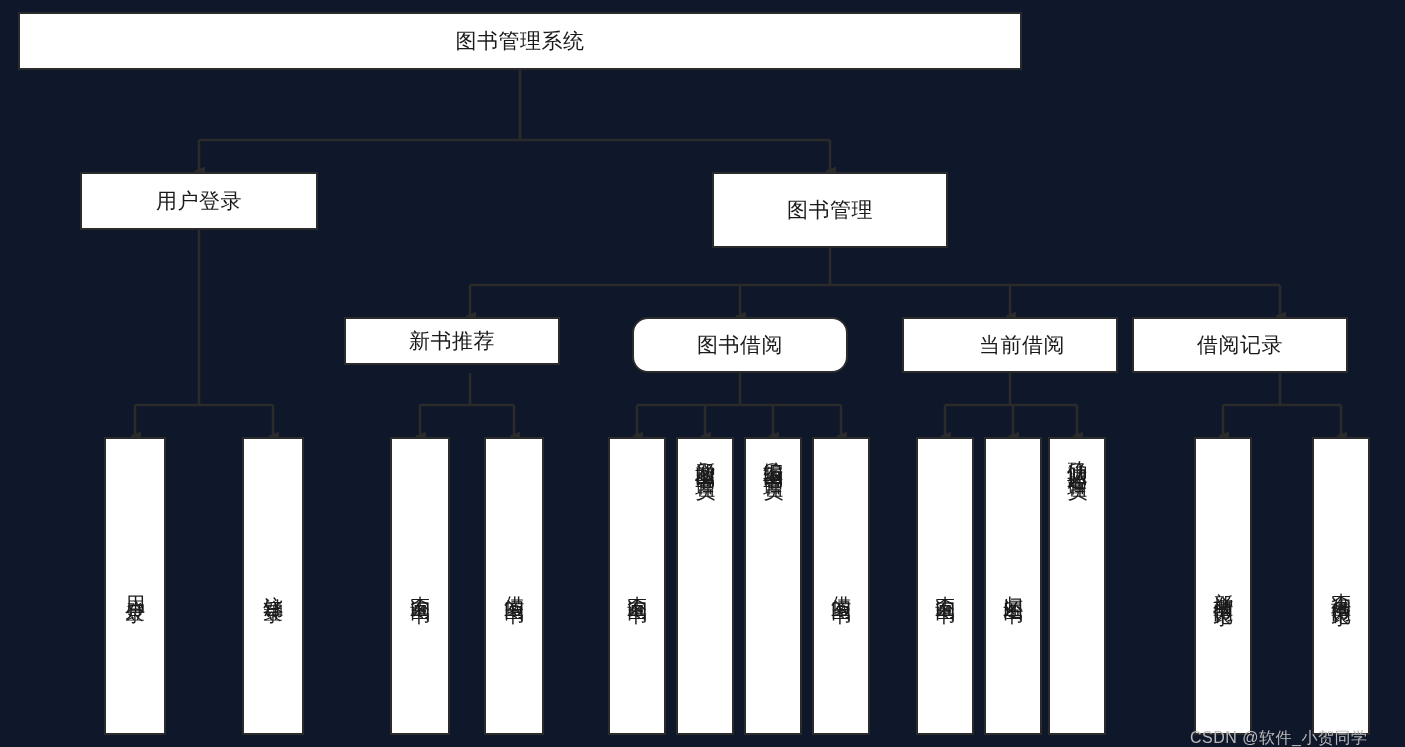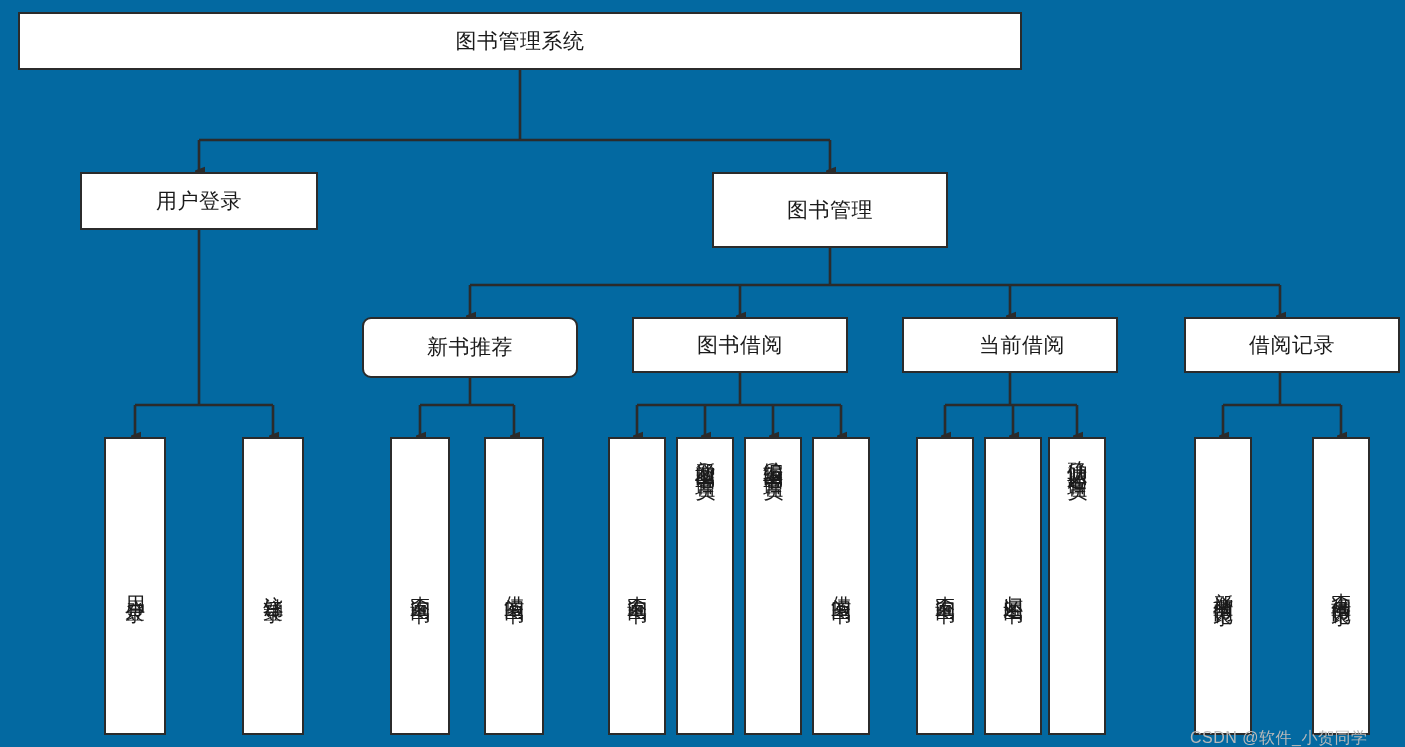--- a/index.html
+++ b/index.html
@@ -10,21 +10,21 @@
   body {
     width: 1405px;
     height: 747px;
     font-family: "Liberation Sans", "DejaVu Sans", sans-serif;
     overflow: hidden;
   }
   #diagram-root {
     position: relative;
     width: 1405px;
     height: 747px;
-    background: #0369a1;
+    background: #0f172a;
   }
   svg#diagram-svg {
     position: absolute;
     top: 0;
     left: 0;
     width: 1405px;
     height: 747px;
     display: block;
   }
   .node-box {
@@ -121,30 +121,30 @@
 
   <div class="node-box" style="left: 18px; top: 12px; width: 1004px; height: 58px;">
     <span class="node-label">图书管理系统</span>
   </div>
   <div class="node-box" style="left: 80px; top: 172px; width: 238px; height: 58px;">
     <span class="node-label">用户登录</span>
   </div>
   <div class="node-box" style="left: 712px; top: 172px; width: 236px; height: 76px;">
     <span class="node-label">图书管理</span>
   </div>
-  <div class="node-box" style="left: 362px; top: 317px; width: 216px; height: 61px; border-radius: 9px;">
+  <div class="node-box" style="left: 344px; top: 317px; width: 216px; height: 48px;">
     <span class="node-label">新书推荐</span>
   </div>
-  <div class="node-box" style="left: 632px; top: 317px; width: 216px; height: 56px;">
+  <div class="node-box" style="left: 632px; top: 317px; width: 216px; height: 56px; border-radius: 16px;">
     <span class="node-label">图书借阅</span>
   </div>
   <div class="node-box" style="left: 902px; top: 317px; width: 216px; height: 56px; padding-left: 24px;">
     <span class="node-label">当前借阅</span>
   </div>
-  <div class="node-box" style="left: 1184px; top: 317px; width: 216px; height: 56px;">
+  <div class="node-box" style="left: 1132px; top: 317px; width: 216px; height: 56px;">
     <span class="node-label">借阅记录</span>
   </div>
 
   <div class="node-box vertical centered" style="left: 104px; top: 437px; width: 62px; height: 298px;">
     <span class="node-label">用户登录</span>
   </div>
   <div class="node-box vertical centered" style="left: 242px; top: 437px; width: 62px; height: 298px;">
     <span class="node-label">注销登录</span>
   </div>
   <div class="node-box vertical centered" style="left: 390px; top: 437px; width: 60px; height: 298px;">

